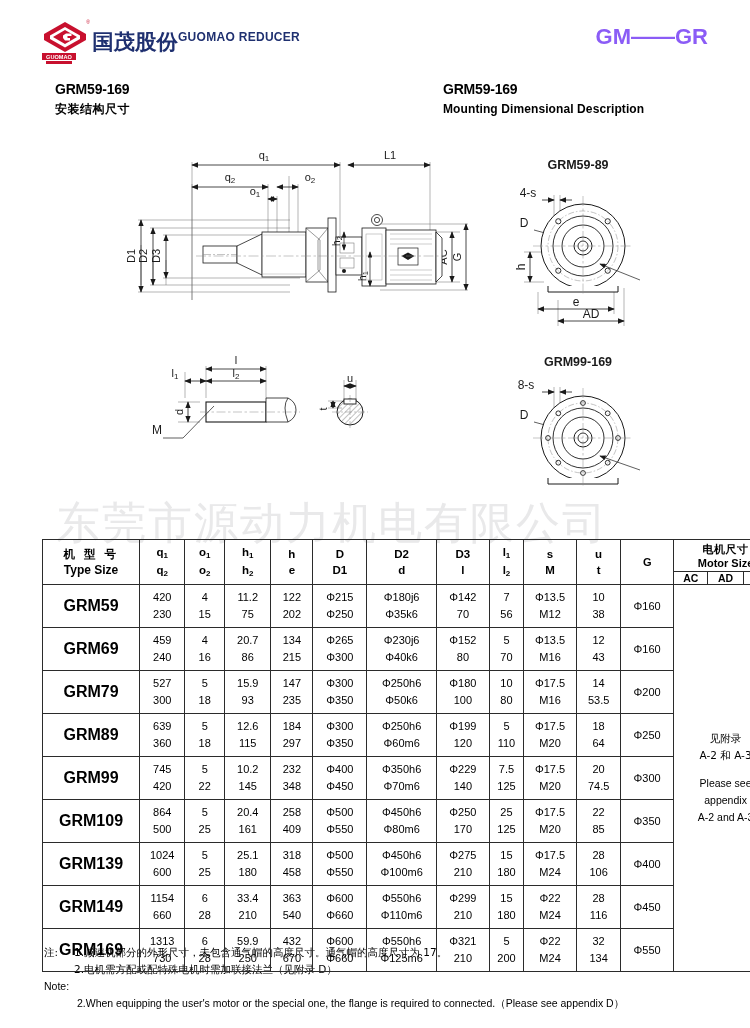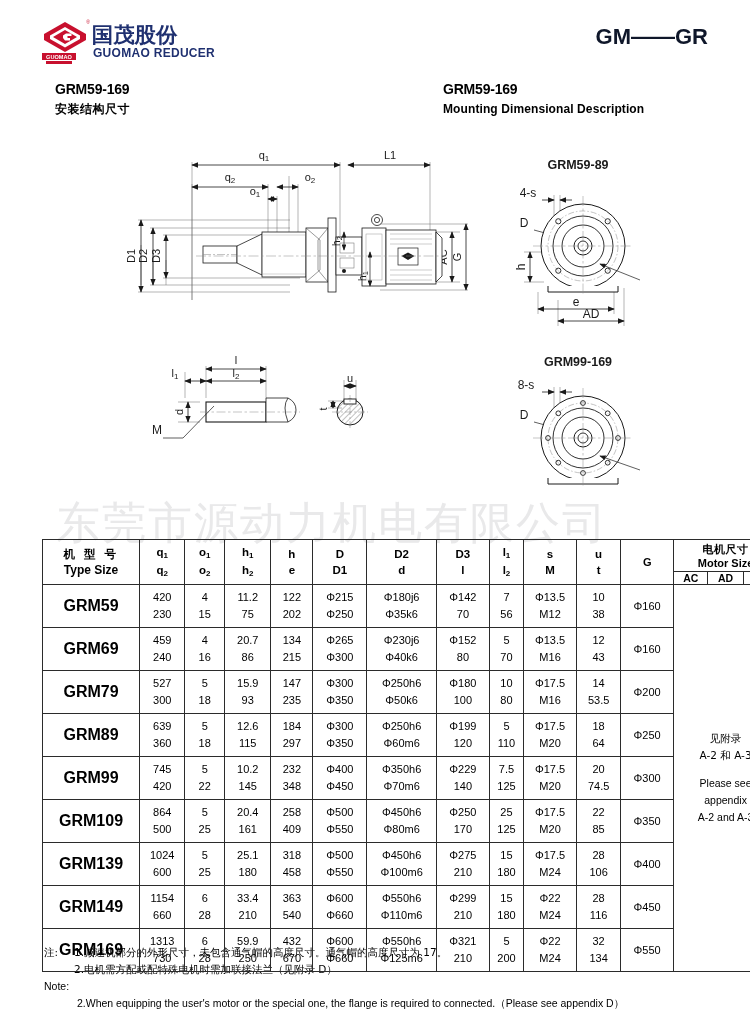--- a/index.html
+++ b/index.html
@@ -22,35 +22,35 @@
     position: absolute; left: 42px; top: 20px;
     display: flex; align-items: center; gap: 5px;
   }
   #logo-mark {
     position: relative; width: 46px; height: 44px;
   }
   #logo-mark .reg {
     position: absolute; right: -2px; top: -1px;
     font-size: 5px; color: #c8102e;
   }
-  #logo-text-block { display: flex; flex-direction: column; gap: 1px; }
+  #logo-text-block { display: flex; flex-direction: row; gap: 1px; }
   #logo-cn {
     font-size: 21px; font-weight: 700; letter-spacing: 0px;
     color: #1f3070; line-height: 1.05;
     font-family: "DejaVu Sans", sans-serif;
     transform: scaleX(1.02);
   }
   #logo-en {
     font-size: 12.5px; font-weight: 700; letter-spacing: 0.3px;
     color: #1f3070; line-height: 1;
     transform: scaleX(0.96); transform-origin: left;
   }
   #header-code {
     position: absolute; right: 42px; top: 24px;
-    font-size: 22px; font-weight: 700; color: #0f172a;
+    font-size: 22px; font-weight: 700; color: #8b5cf6;
     letter-spacing: 0px; white-space: nowrap;
   }
 
   
   #title-cn-block { position: absolute; left: 55px; top: 80px; }
   #title-en-block { position: absolute; left: 443px; top: 80px; }
   .title-l1 { font-size: 14px; font-weight: 700; line-height: 19px; letter-spacing: -0.2px;}
   .title-l2 { font-size: 12px; font-weight: 700; line-height: 20px; letter-spacing: 0.1px;}
   .title-l2.cn { font-family: "DejaVu Sans", sans-serif; letter-spacing: 0.5px; }
 

